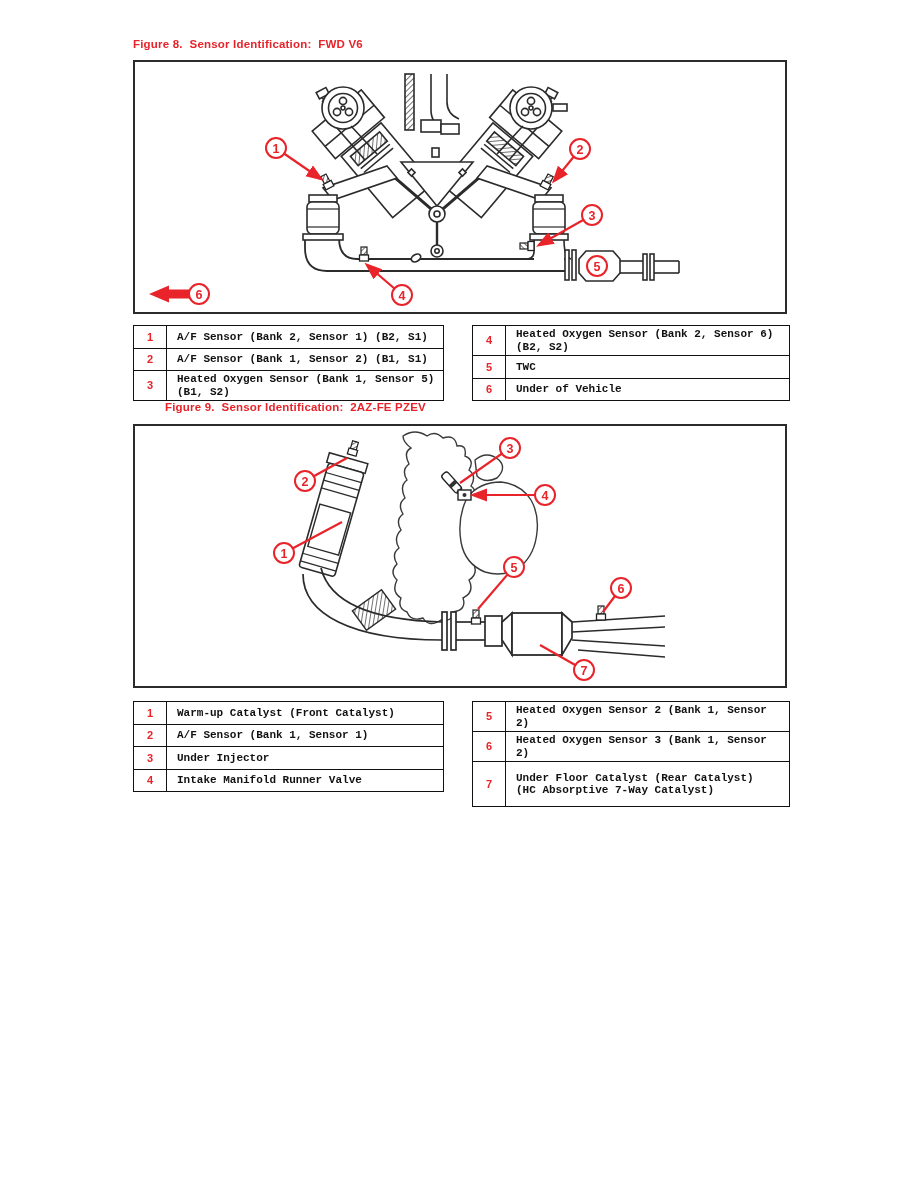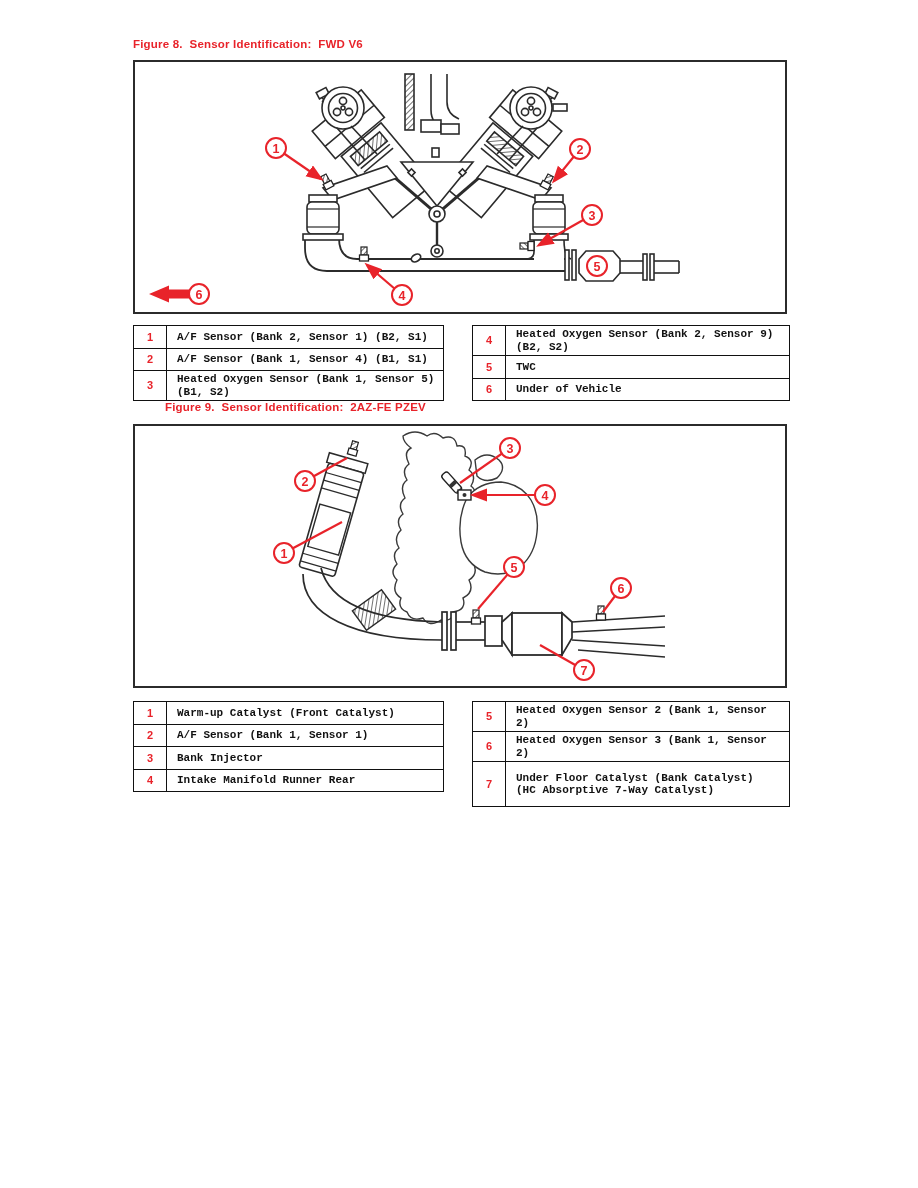--- a/index.html
+++ b/index.html
@@ -196,34 +196,34 @@
   </div>
 
   <table class="spec" style="left:133px;top:325px;width:311px;">
     <tbody>
         <tr>
       <td class="num">1</td>
       <td class="desc">A/F Sensor (Bank 2, Sensor 1) (B2, S1)</td>
         </tr>
     <tr>
       <td class="num">2</td>
-      <td class="desc">A/F Sensor (Bank 1, Sensor 4) (B1, S1)</td>
+      <td class="desc">A/F Sensor (Bank 1, Sensor 2) (B1, S1)</td>
         </tr>
     <tr>
       <td class="num">3</td>
       <td class="desc">Heated Oxygen Sensor (Bank 1, Sensor 5) (B1, S2)</td>
         </tr>
   </tbody>
     </table>
 
   <table class="spec" style="left:472px;top:325px;width:318px;">
     <tbody>
         <tr>
       <td class="num">4</td>
-      <td class="desc">Heated Oxygen Sensor (Bank 2, Sensor 9) (B2, S2)</td>
+      <td class="desc">Heated Oxygen Sensor (Bank 2, Sensor 6) (B2, S2)</td>
         </tr>
     <tr>
       <td class="num">5</td>
       <td class="desc">TWC</td>
         </tr>
     <tr>
       <td class="num">6</td>
       <td class="desc">Under of Vehicle</td>
         </tr>
   </tbody>
@@ -348,42 +348,42 @@
         <tr>
       <td class="num">1</td>
       <td class="desc">Warm-up Catalyst (Front Catalyst)</td>
         </tr>
     <tr>
       <td class="num">2</td>
       <td class="desc">A/F Sensor (Bank 1, Sensor 1)</td>
         </tr>
     <tr>
       <td class="num">3</td>
-      <td class="desc">Bank Injector</td>
+      <td class="desc">Under Injector</td>
         </tr>
     <tr>
       <td class="num">4</td>
-      <td class="desc">Intake Manifold Runner Rear</td>
+      <td class="desc">Intake Manifold Runner Valve</td>
         </tr>
   </tbody>
     </table>
 
   <table class="spec" style="left:472px;top:701px;width:318px;">
     <tbody>
         <tr>
       <td class="num">5</td>
       <td class="desc">Heated Oxygen Sensor 2 (Bank 1, Sensor 2)</td>
         </tr>
     <tr>
       <td class="num">6</td>
       <td class="desc">Heated Oxygen Sensor 3 (Bank 1, Sensor 2)</td>
         </tr>
     <tr class="tall">
       <td class="num">7</td>
       <td class="desc">
-        <div>Under Floor Catalyst (Bank Catalyst)</div>
+        <div>Under Floor Catalyst (Rear Catalyst)</div>
         <div>(HC Absorptive 7-Way Catalyst)</div>
       </td>
         </tr>
   </tbody>
     </table>
 
 </div>
 
 </body></html>

